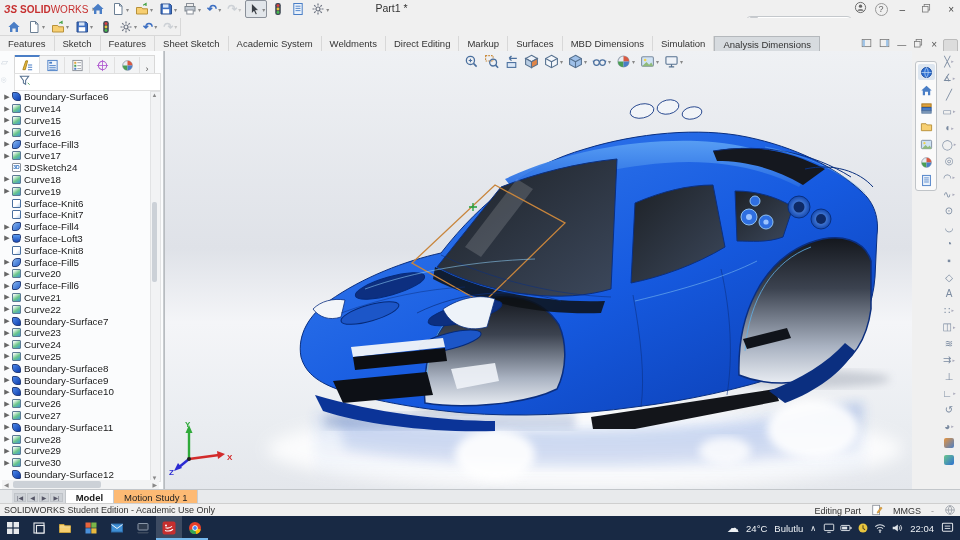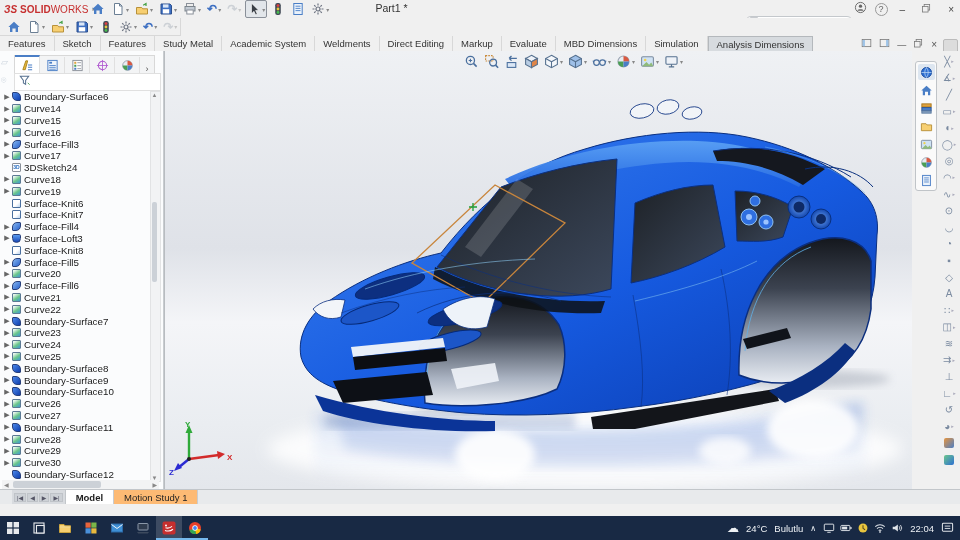--- a/index.html
+++ b/index.html
@@ -253,26 +253,26 @@
           <span class="glyph" style="font-weight:bold;color:#9aa4b0;">↷</span>
           <span class="dd">▾</span>
         </div>
       </div>
   </div>
 
   <div class="abs ribbonrow" id="ribbon-tabs">
       <div class="rtab">Features</div>
       <div class="rtab">Sketch</div>
       <div class="rtab">Features</div>
-      <div class="rtab">Study Metal</div>
+      <div class="rtab">Sheet Sketch</div>
       <div class="rtab">Academic System</div>
       <div class="rtab">Weldments</div>
       <div class="rtab">Direct Editing</div>
       <div class="rtab">Markup</div>
-      <div class="rtab">Evaluate</div>
+      <div class="rtab">Surfaces</div>
       <div class="rtab">MBD Dimensions</div>
       <div class="rtab">Simulation</div>
       <div class="rtab active">Analysis Dimensions</div>
     </div>
   <div class="abs doc-controls" id="doc-controls">
       <span class="winbtn"><svg width="11" height="11" viewBox="0 0 14 14">
           <rect x="1.5" y="2" width="11" height="9" fill="none" stroke="#777"></rect>
           <rect x="2" y="2.5" width="3" height="8" fill="#9ec4e8"></rect>
         </svg></span>
       <span class="winbtn"><svg width="11" height="11" viewBox="0 0 14 14">
@@ -903,20 +903,36 @@
         <span>◀</span>
         <span>▶</span>
         <span>▶|</span>
       </div>
     <div id="mtabs" style="display:flex;">
         <div class="mtab active">Model</div>
         <div class="mtab">Motion Study 1</div>
       </div>
   </div>
 
+  <div class="abs statusbar">
+    <div class="abs left">SOLIDWORKS Student Edition - Academic Use Only</div>
+    <div class="abs right">
+      <span>Editing Part</span>
+      <span id="edit-ind"><svg width="12" height="12" viewBox="0 0 14 14">
+            <rect x="2" y="1.5" width="8" height="11" fill="#fff" stroke="#8a9099"></rect>
+            <path d="m7.5 9 4-5.5 1.5 1.1-4 5.5-1.8.6z" fill="#e8a43e" stroke="#a87820" stroke-width="0.5"></path>
+          </svg></span>
+      <span>MMGS</span>
+      <span style="color:#999;">‐</span>
+      <span id="status-globe"><svg width="12" height="12" viewBox="0 0 14 14">
+            <circle cx="7" cy="7" r="5" fill="none" stroke="#9aa0a8"></circle>
+            <path d="M2 7h10M7 2a7.8 7.8 0 0 1 0 10M7 2a7.8 7.8 0 0 0 0 10" stroke="#9aa0a8" fill="none"></path>
+          </svg></span>
+    </div>
+  </div>
 
   <div class="abs taskbar" id="taskbar-apps">
       <div class="tba">
         <svg width="14" height="14" viewBox="0 0 14 14">
           <rect x="1" y="1" width="5.4" height="5.4" fill="#e8eaed"></rect>
           <rect x="7.6" y="1" width="5.4" height="5.4" fill="#e8eaed"></rect>
           <rect x="1" y="7.6" width="5.4" height="5.4" fill="#e8eaed"></rect>
           <rect x="7.6" y="7.6" width="5.4" height="5.4" fill="#e8eaed"></rect>
         </svg>
       </div>

